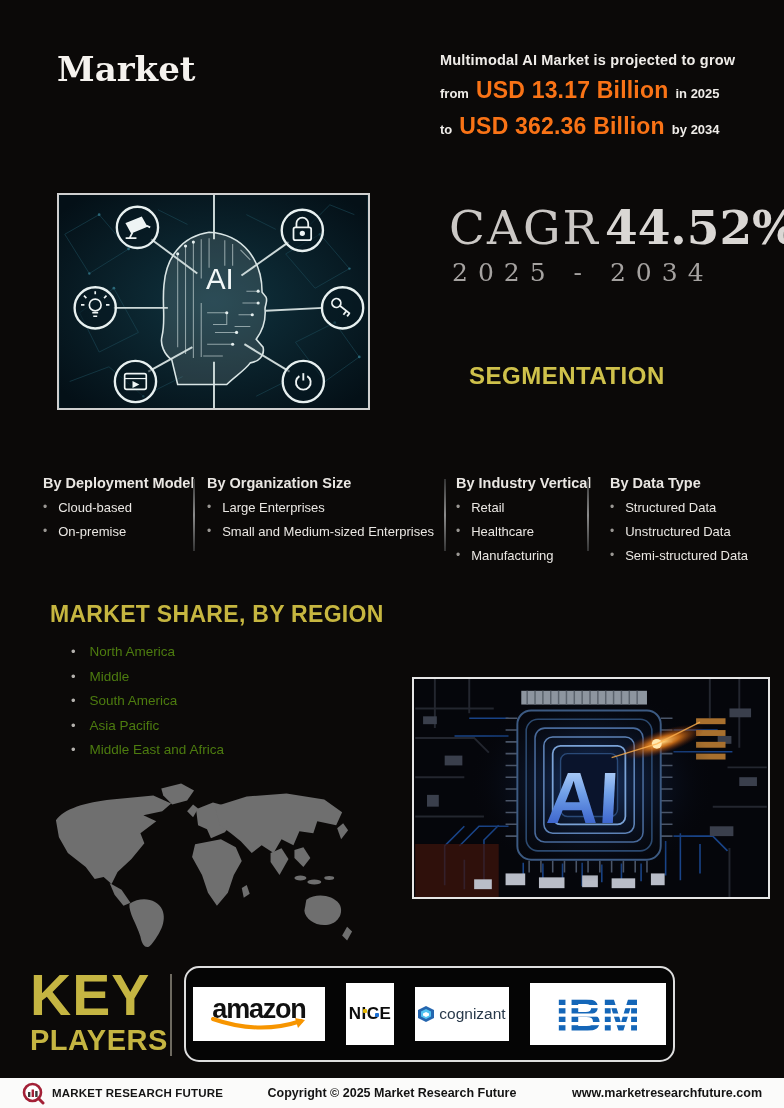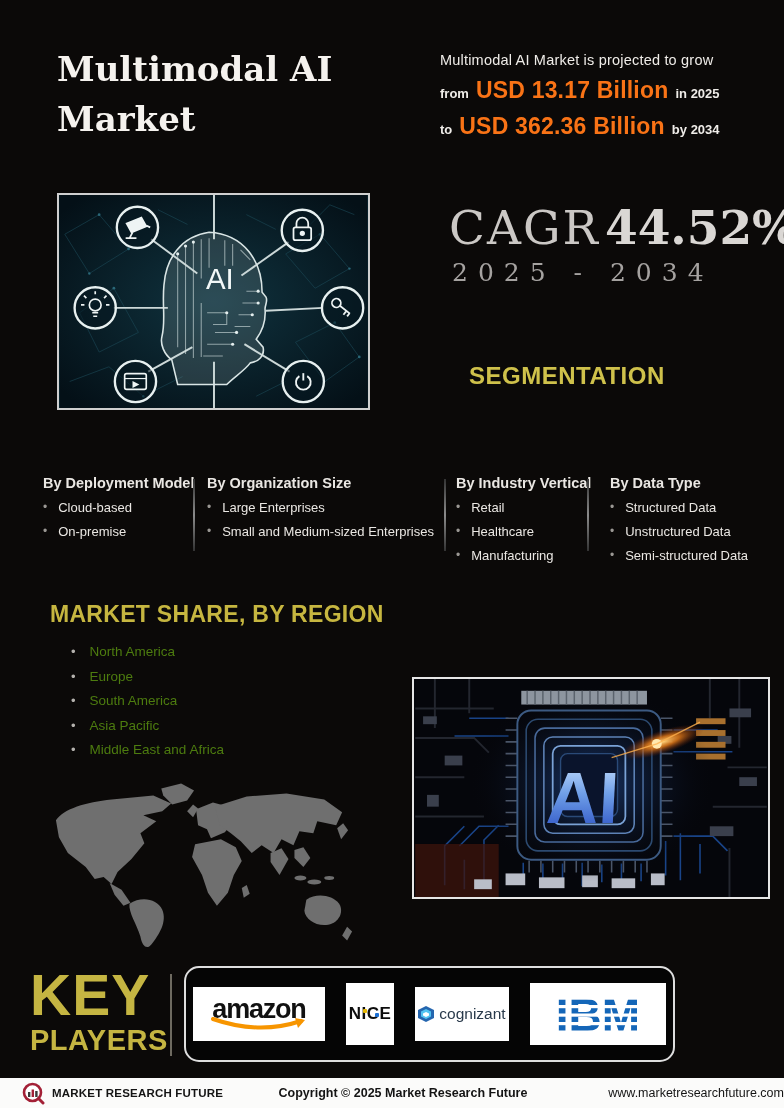--- a/index.html
+++ b/index.html
@@ -12,21 +12,21 @@
   }
   .abs { position:absolute; }
 
   
   .title {
     left:57px; top:44px; width:330px;
     font-family:"DejaVu Serif", serif; font-weight:bold;
     font-size:34px; line-height:50px; color:#f5f2ee;
   }
   .proj { left:440px; top:52px; width:300px; color:#efece8; }
-  .proj-line1 { font-size:14.5px; font-weight:normal; letter-spacing:.2px; }
+  .proj-line1 { font-size:14.5px; font-weight:bold; letter-spacing:.2px; }
   .proj-line { margin-top:9px; display:flex; align-items:baseline; gap:7px; font-weight:bold; }
   .proj-small { font-size:13px; color:#efece8; }
   .proj-gold  { font-size:23px; color:#f97316; letter-spacing:.2px; }
 
   
   .hero-panel {
     left:57px; top:193px; width:313px; height:217px;
     border:2px solid #cfcfcf;
     background:linear-gradient(135deg,#04141c 0%,#0a2733 45%,#05161e 100%);
   }
@@ -86,27 +86,26 @@
   .cog-word { font-size:15.5px; font-weight:500; color:#28394a; margin-left:4px; }
 
   
   .footer {
     left:0; top:1078px; width:784px; height:30px; background:#fbfbfa;
     display:flex; align-items:center; color:#141414;
   }
   .f-brand { display:flex; align-items:center; gap:7px; margin-left:22px; width:230px; }
   .f-brand-text { font-size:11.5px; font-weight:800; letter-spacing:.2px; }
   .f-copy { flex:1; text-align:center; font-size:12.5px; font-weight:bold; }
-  .f-url { width:230px; text-align:right; font-size:12.5px; font-weight:normal; }
+  .f-url { width:230px; text-align:right; margin-right:22px; font-size:12.5px; font-weight:bold; }
 </style>
 </head>
 <body>
 
 <div class="abs title">
-  <div>Multimodal AI</div>
   <div>Market</div>
 </div>
 
 <div class="abs proj">
   <div class="proj-line1">Multimodal AI Market is projected to grow</div>
   <div class="proj-line">
     <span class="proj-small">from</span>
     <span class="proj-gold">USD 13.17 Billion</span>
     <span class="proj-small">in 2025</span>
   </div>
@@ -276,21 +275,21 @@
       <span>Semi-structured Data</span>
     </div>
 </div>
 
 <div class="abs ms-heading">MARKET SHARE, BY REGION</div>
 <div class="abs region-list">
   <div class="region-item">
       <span>North America</span>
     </div>
   <div class="region-item">
-      <span>Europe</span>
+      <span>Middle</span>
     </div>
   <div class="region-item">
       <span>South America</span>
     </div>
   <div class="region-item">
       <span>Asia Pacific</span>
     </div>
   <div class="region-item">
       <span>Middle East and Africa</span>
     </div>

